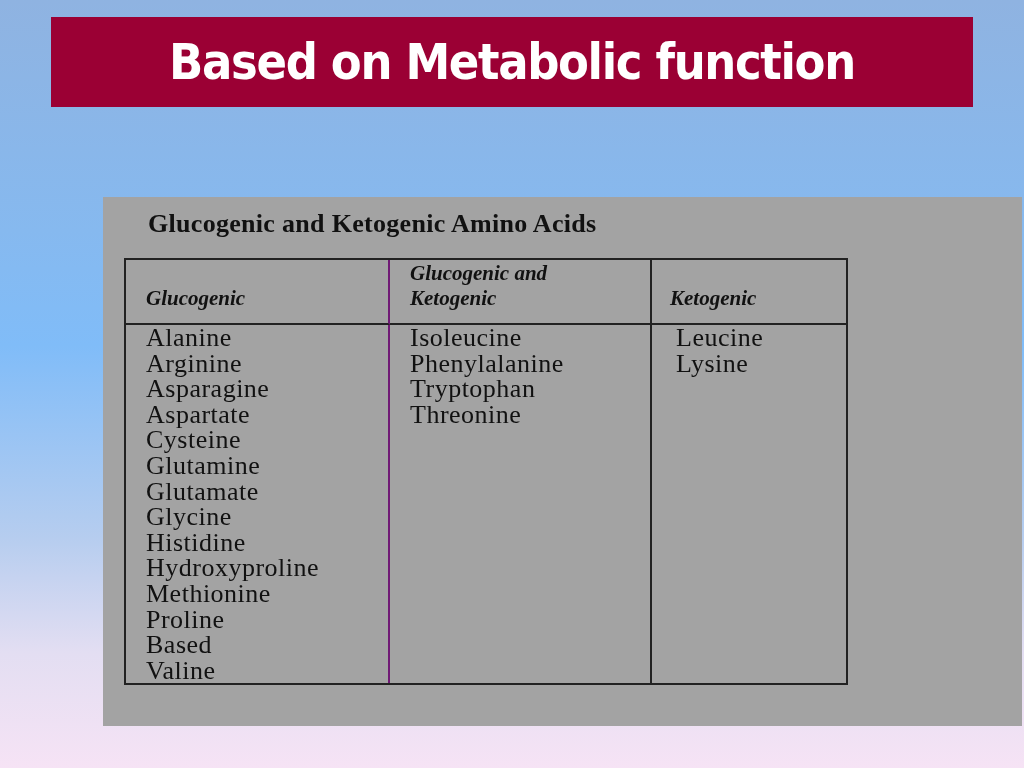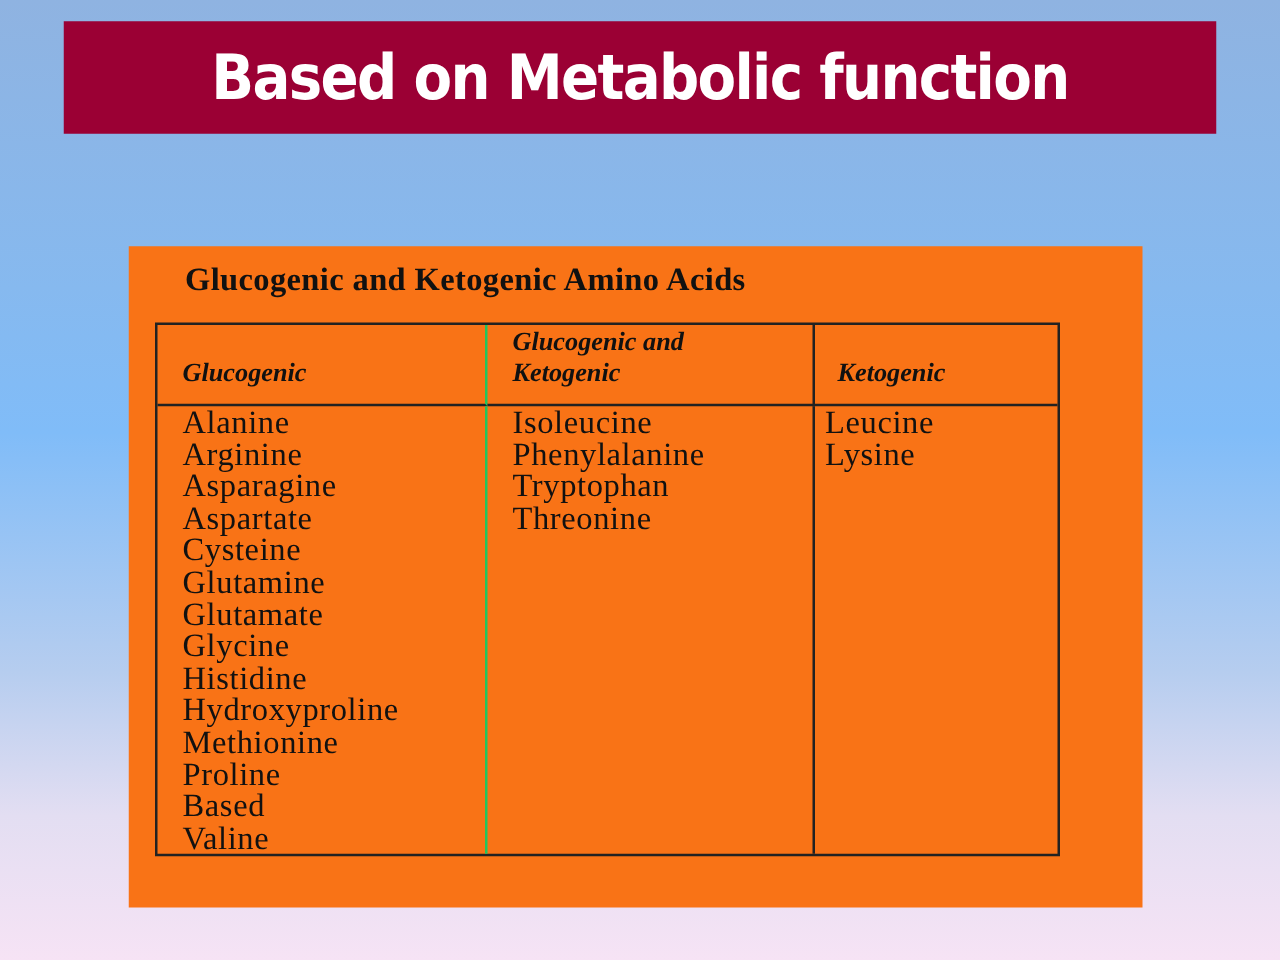--- a/index.html
+++ b/index.html
@@ -32,23 +32,23 @@
       font-weight: bold;
       font-size: 50px;
       letter-spacing: -1.5px;
       transform: scaleX(0.9);
       line-height: 1;
     }
     .image-panel {
       position: absolute;
       left: 103px;
       top: 197px;
-      width: 811px;
+      width: 919px;
       height: 529px;
-      background: #f97316;
+      background: #a3a3a3;
     }
     .table-caption {
       position: absolute;
       left: 45px;
       top: 12px;
       font-family: "Liberation Serif", serif;
       font-weight: bold;
       font-size: 26px;
       color: #111;
       letter-spacing: 0.3px;
@@ -71,41 +71,41 @@
       font-style: italic;
       font-weight: bold;
       font-size: 21px;
       color: #111;
       display: flex;
       align-items: flex-end;
       padding: 16px 0 12px 20px;
       line-height: 1.2;
       box-sizing: border-box;
     }
-    .th.col1, .td.col1 { border-right: 2px solid #22c55e; }
+    .th.col1, .td.col1 { border-right: 2px solid #701a75; }
     .th.col2, .td.col2 { border-right: 2px solid #222; }
     .th.col2 { padding-left: 20px; }
     .th.col3 { padding-left: 18px; }
     .td {
       padding: 0 0 0 20px;
       box-sizing: border-box;
     }
     .td ul {
       list-style: none;
       margin: 0;
       padding: 0;
     }
     .td li {
       font-family: "Liberation Serif", serif;
       font-size: 26px;
       color: #111;
       line-height: 25.6px;
       letter-spacing: 0.5px;
     }
-    .td.col3 { padding-left: 8px; }
+    .td.col3 { padding-left: 24px; }
   </style>
 </head>
 <body>
 
 <div class="title-bar">
   <h1>Based on Metabolic function</h1>
 </div>
 
 <div class="image-panel">
   <div class="table-caption">Glucogenic and Ketogenic Amino Acids</div>

